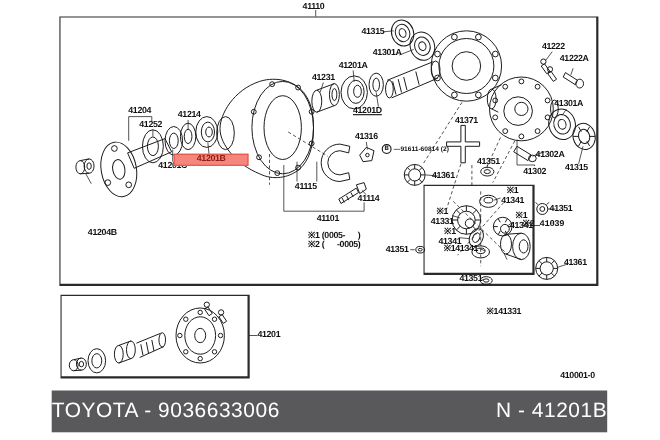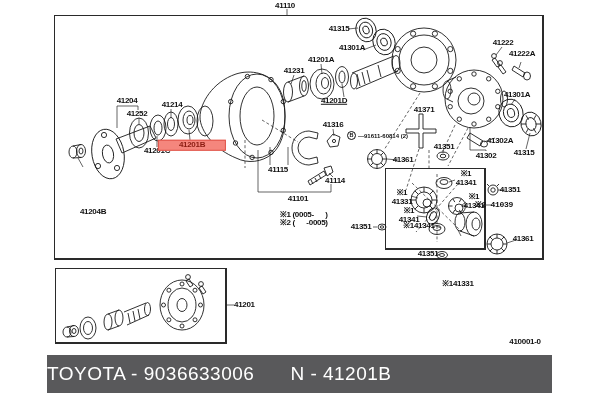--- a/index.html
+++ b/index.html
@@ -16,21 +16,21 @@
   .part-label{position:absolute;transform:translate(-50%,-50%);
               font-weight:bold;font-size:8px;line-height:8.5px;letter-spacing:-0.3px;
               color:#101010;white-space:pre;text-align:center;}
   .part-label.left{transform:translate(0,-50%);text-align:left;}
   .part-label.hl{background:#F5867D;color:#8B1D12;border:1px solid #E0544A;padding:0 20px;}
   .bolt-ref{position:absolute;left:347px;top:131px;display:flex;align-items:center;gap:2px;
             font-weight:bold;font-size:6px;color:#101010;z-index:3;}
   .bsym{width:7px;height:7px;border:1px solid #111;border-radius:50%;font-size:5.5px;
         line-height:7px;text-align:center;display:inline-block;}
   .footer-bar{position:absolute;left:47px;top:355px;width:505px;height:38px;
-              display:flex;align-items:center;justify-content:flex-start;gap:36px;z-index:3;}
+              display:flex;align-items:center;justify-content:space-between;gap:36px;z-index:3;}
   .footer-bar span{color:#fff;font-size:19px;letter-spacing:0.5px;}
 </style>
 </head>
 <body>
 
 <div class="stage">
 
   <div class="main-box"></div>
   <div class="inset1"></div>
   <div class="inset2"></div>

